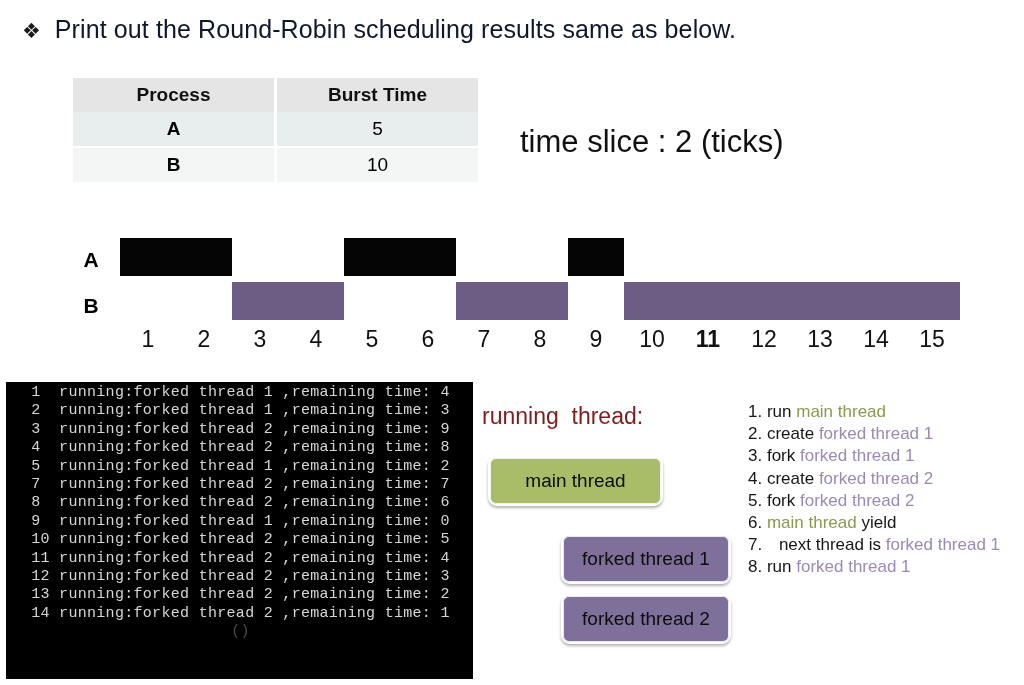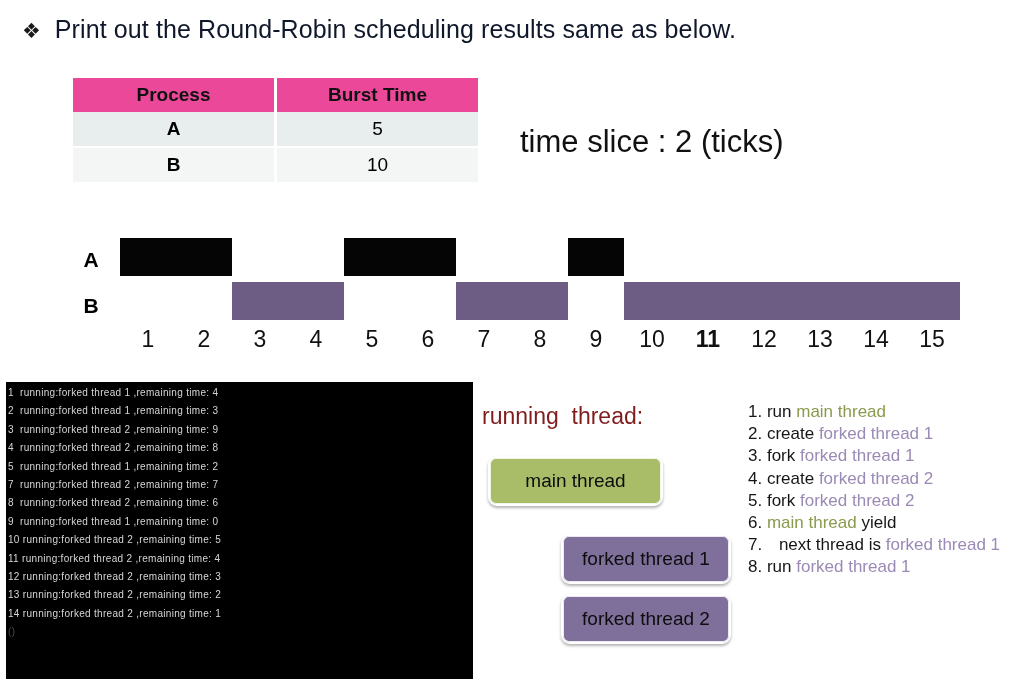--- a/index.html
+++ b/index.html
@@ -49,21 +49,21 @@
   }
   #proc-table th,
   #proc-table td {
     border: none;
     text-align: center;
     padding: 0;
     height: 34px;
     vertical-align: middle;
   }
   #proc-table thead th {
-    background: #ec4899;
+    background: #e5e5e5;
     font-size: 19px;
     font-weight: bold;
     color: #111111;
   }
   #proc-table thead th.col-sep,
   #proc-table tbody td.col-sep {
     border-left: 3px solid #ffffff;
   }
   #proc-table tbody tr.row-a td { background: #e8edee; }
   #proc-table tbody tr.row-b td { background: #f4f6f5; }
@@ -146,26 +146,27 @@
     left: 6px;
     top: 382px;
     width: 467px;
     height: 297px;
     background: #000000;
     overflow: hidden;
     padding: 2px 0 0 2px;
     box-sizing: border-box;
   }
   #terminal .line {
-    font-family: Liberation Sans, sans-serif;
-    font-size: 10px;
+    font-family: Liberation Mono, monospace;
+    font-size: 15px;
     line-height: 18.4px;
     color: #d6d6d6;
     white-space: pre;
     letter-spacing: 0.3px;
+    text-align: center;
   }
   #terminal .line-partial {
     color: #4a4a4a;
   }
 
   
   #running-label {
     position: absolute;
     left: 482px;
     top: 403px;

